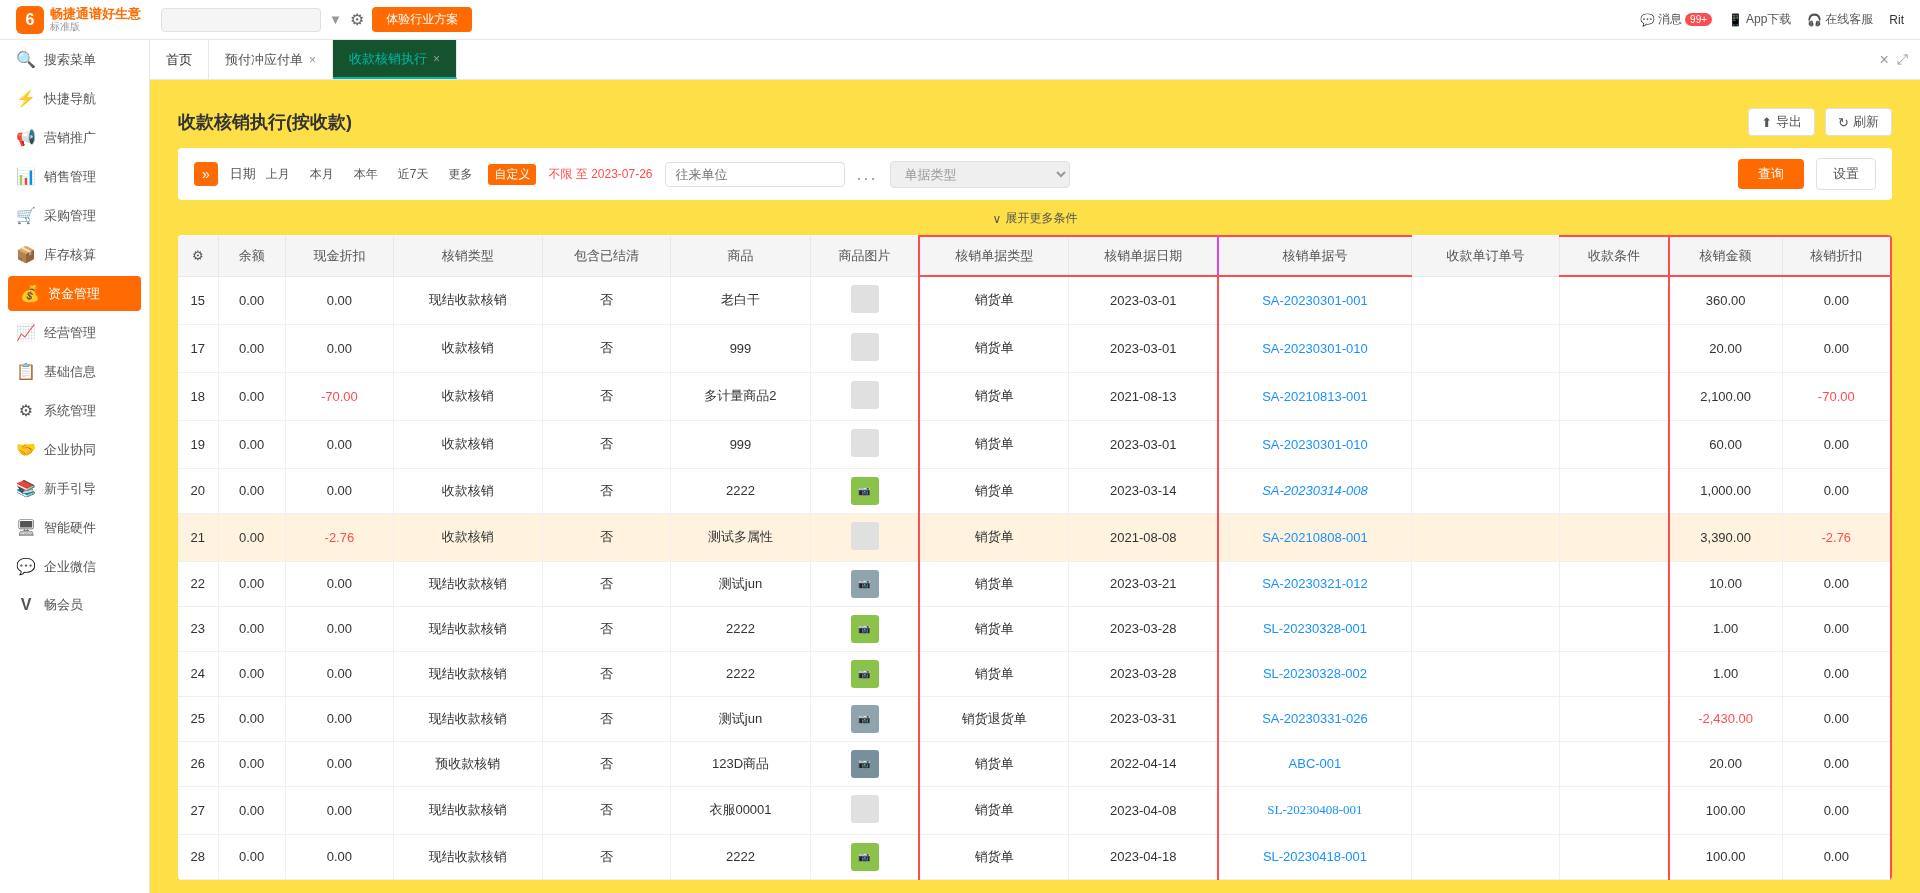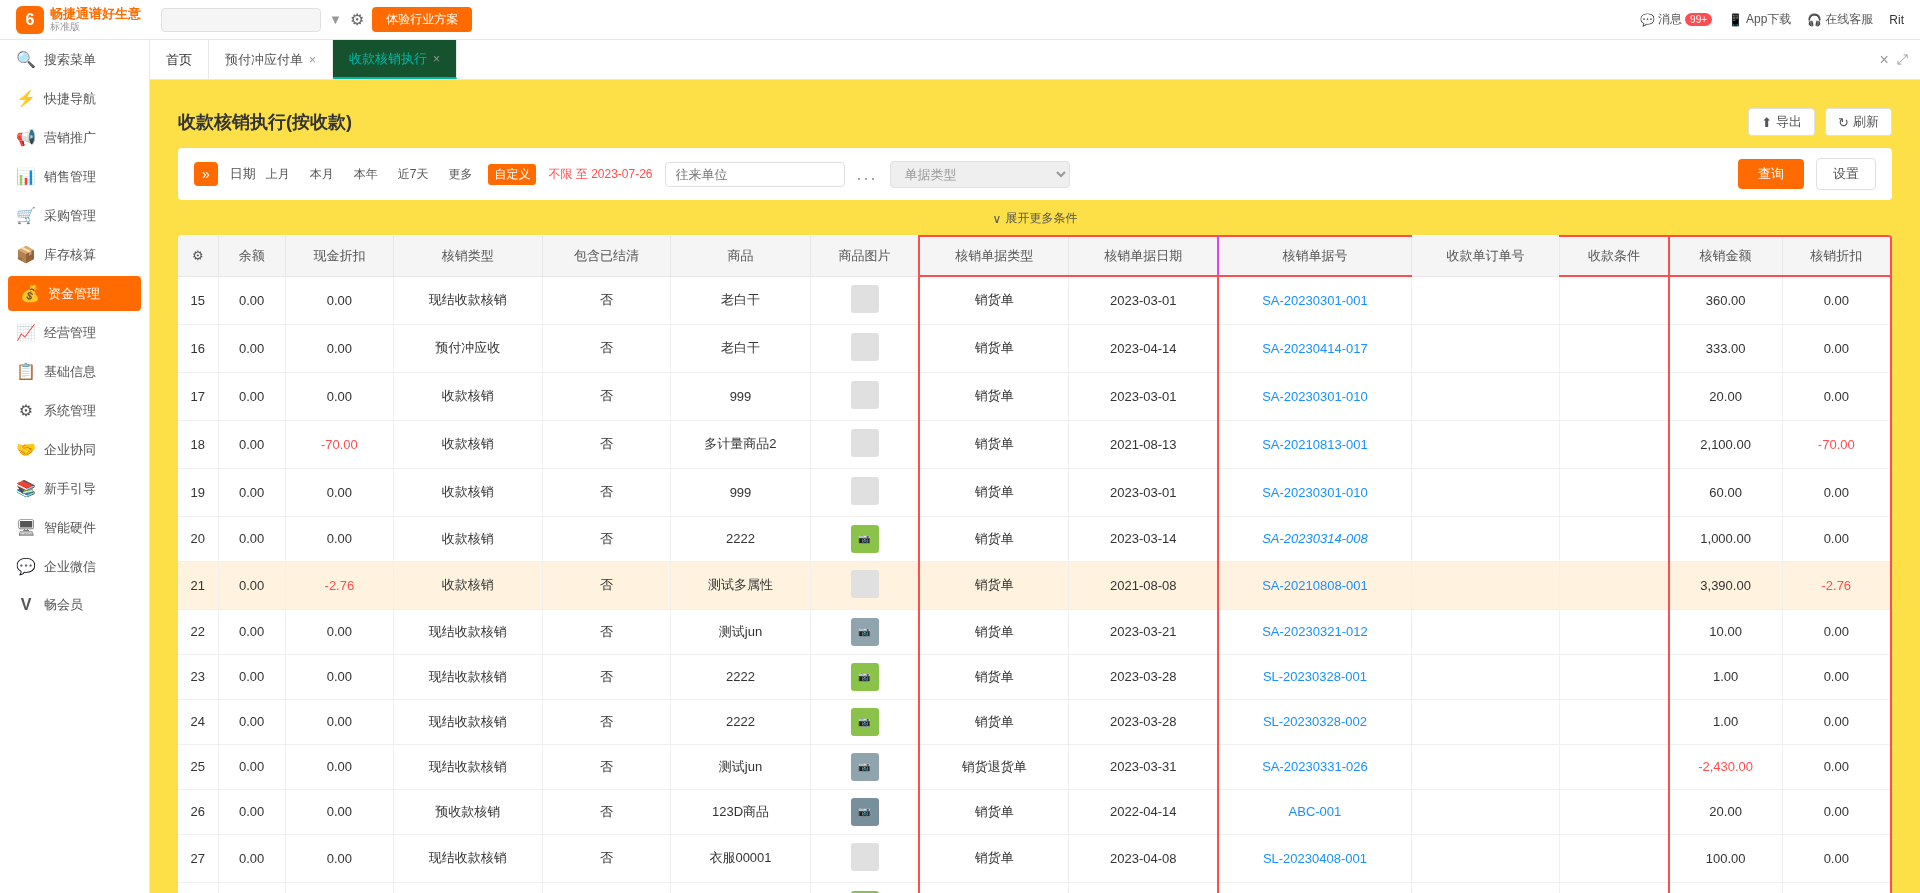--- a/index.html
+++ b/index.html
@@ -345,36 +345,20 @@
       <td><div style="width:28px;height:28px;background:#e0e0e0;border-radius:3px;display:inline-flex;align-items:center;justify-content:center;font-size:10px;color:#fff;margin:auto"></div></td>
       <td style="border-left:2px solid #ff4d4f;">销货单</td>
       <td style="border-right:2px solid #ff4d4f;">2023-03-01</td>
       <td style="border-left:2px solid #ff4d4f;"><a class="link-text">SA-20230301-001</a></td>
       <td></td>
       <td style="border-right:2px solid #ff4d4f;"></td>
       <td style="border-left:2px solid #ff4d4f;">360.00</td>
       <td style="border-right:2px solid #ff4d4f;">0.00</td>
     </tr>
               <tr>
-      <td>16</td>
-      <td>0.00</td>
-      <td style="">0.00</td>
-      <td>预付冲应收</td>
-      <td>否</td>
-      <td>老白干</td>
-      <td><div style="width:28px;height:28px;background:#e0e0e0;border-radius:3px;display:inline-flex;align-items:center;justify-content:center;font-size:10px;color:#fff;margin:auto"></div></td>
-      <td style="border-left:2px solid #ff4d4f;">销货单</td>
-      <td style="border-right:2px solid #ff4d4f;">2023-04-14</td>
-      <td style="border-left:2px solid #ff4d4f;"><a class="link-text">SA-20230414-017</a></td>
-      <td></td>
-      <td style="border-right:2px solid #ff4d4f;"></td>
-      <td style="border-left:2px solid #ff4d4f;">333.00</td>
-      <td style="border-right:2px solid #ff4d4f;">0.00</td>
-    </tr>
-              <tr>
       <td>17</td>
       <td>0.00</td>
       <td style="">0.00</td>
       <td>收款核销</td>
       <td>否</td>
       <td>999</td>
       <td><div style="width:28px;height:28px;background:#e0e0e0;border-radius:3px;display:inline-flex;align-items:center;justify-content:center;font-size:10px;color:#fff;margin:auto"></div></td>
       <td style="border-left:2px solid #ff4d4f;">销货单</td>
       <td style="border-right:2px solid #ff4d4f;">2023-03-01</td>
       <td style="border-left:2px solid #ff4d4f;"><a class="link-text">SA-20230301-010</a></td>
@@ -530,21 +514,21 @@
               <tr>
       <td>27</td>
       <td>0.00</td>
       <td style="">0.00</td>
       <td>现结收款核销</td>
       <td>否</td>
       <td>衣服00001</td>
       <td><div style="width:28px;height:28px;background:#e0e0e0;border-radius:3px;display:inline-flex;align-items:center;justify-content:center;font-size:10px;color:#fff;margin:auto"></div></td>
       <td style="border-left:2px solid #ff4d4f;">销货单</td>
       <td style="border-right:2px solid #ff4d4f;">2023-04-08</td>
-      <td style="border-left:2px solid #15803d;"><a class="link-text">SL-20230408-001</a></td>
+      <td style="border-left:2px solid #15803d;font-family:Liberation Serif, serif;"><a class="link-text">SL-20230408-001</a></td>
       <td></td>
       <td style="border-right:2px solid #ff4d4f;"></td>
       <td style="border-left:2px solid #ff4d4f;">100.00</td>
       <td style="border-right:2px solid #ff4d4f;">0.00</td>
     </tr>
               <tr>
       <td>28</td>
       <td>0.00</td>
       <td style="">0.00</td>
       <td>现结收款核销</td>

